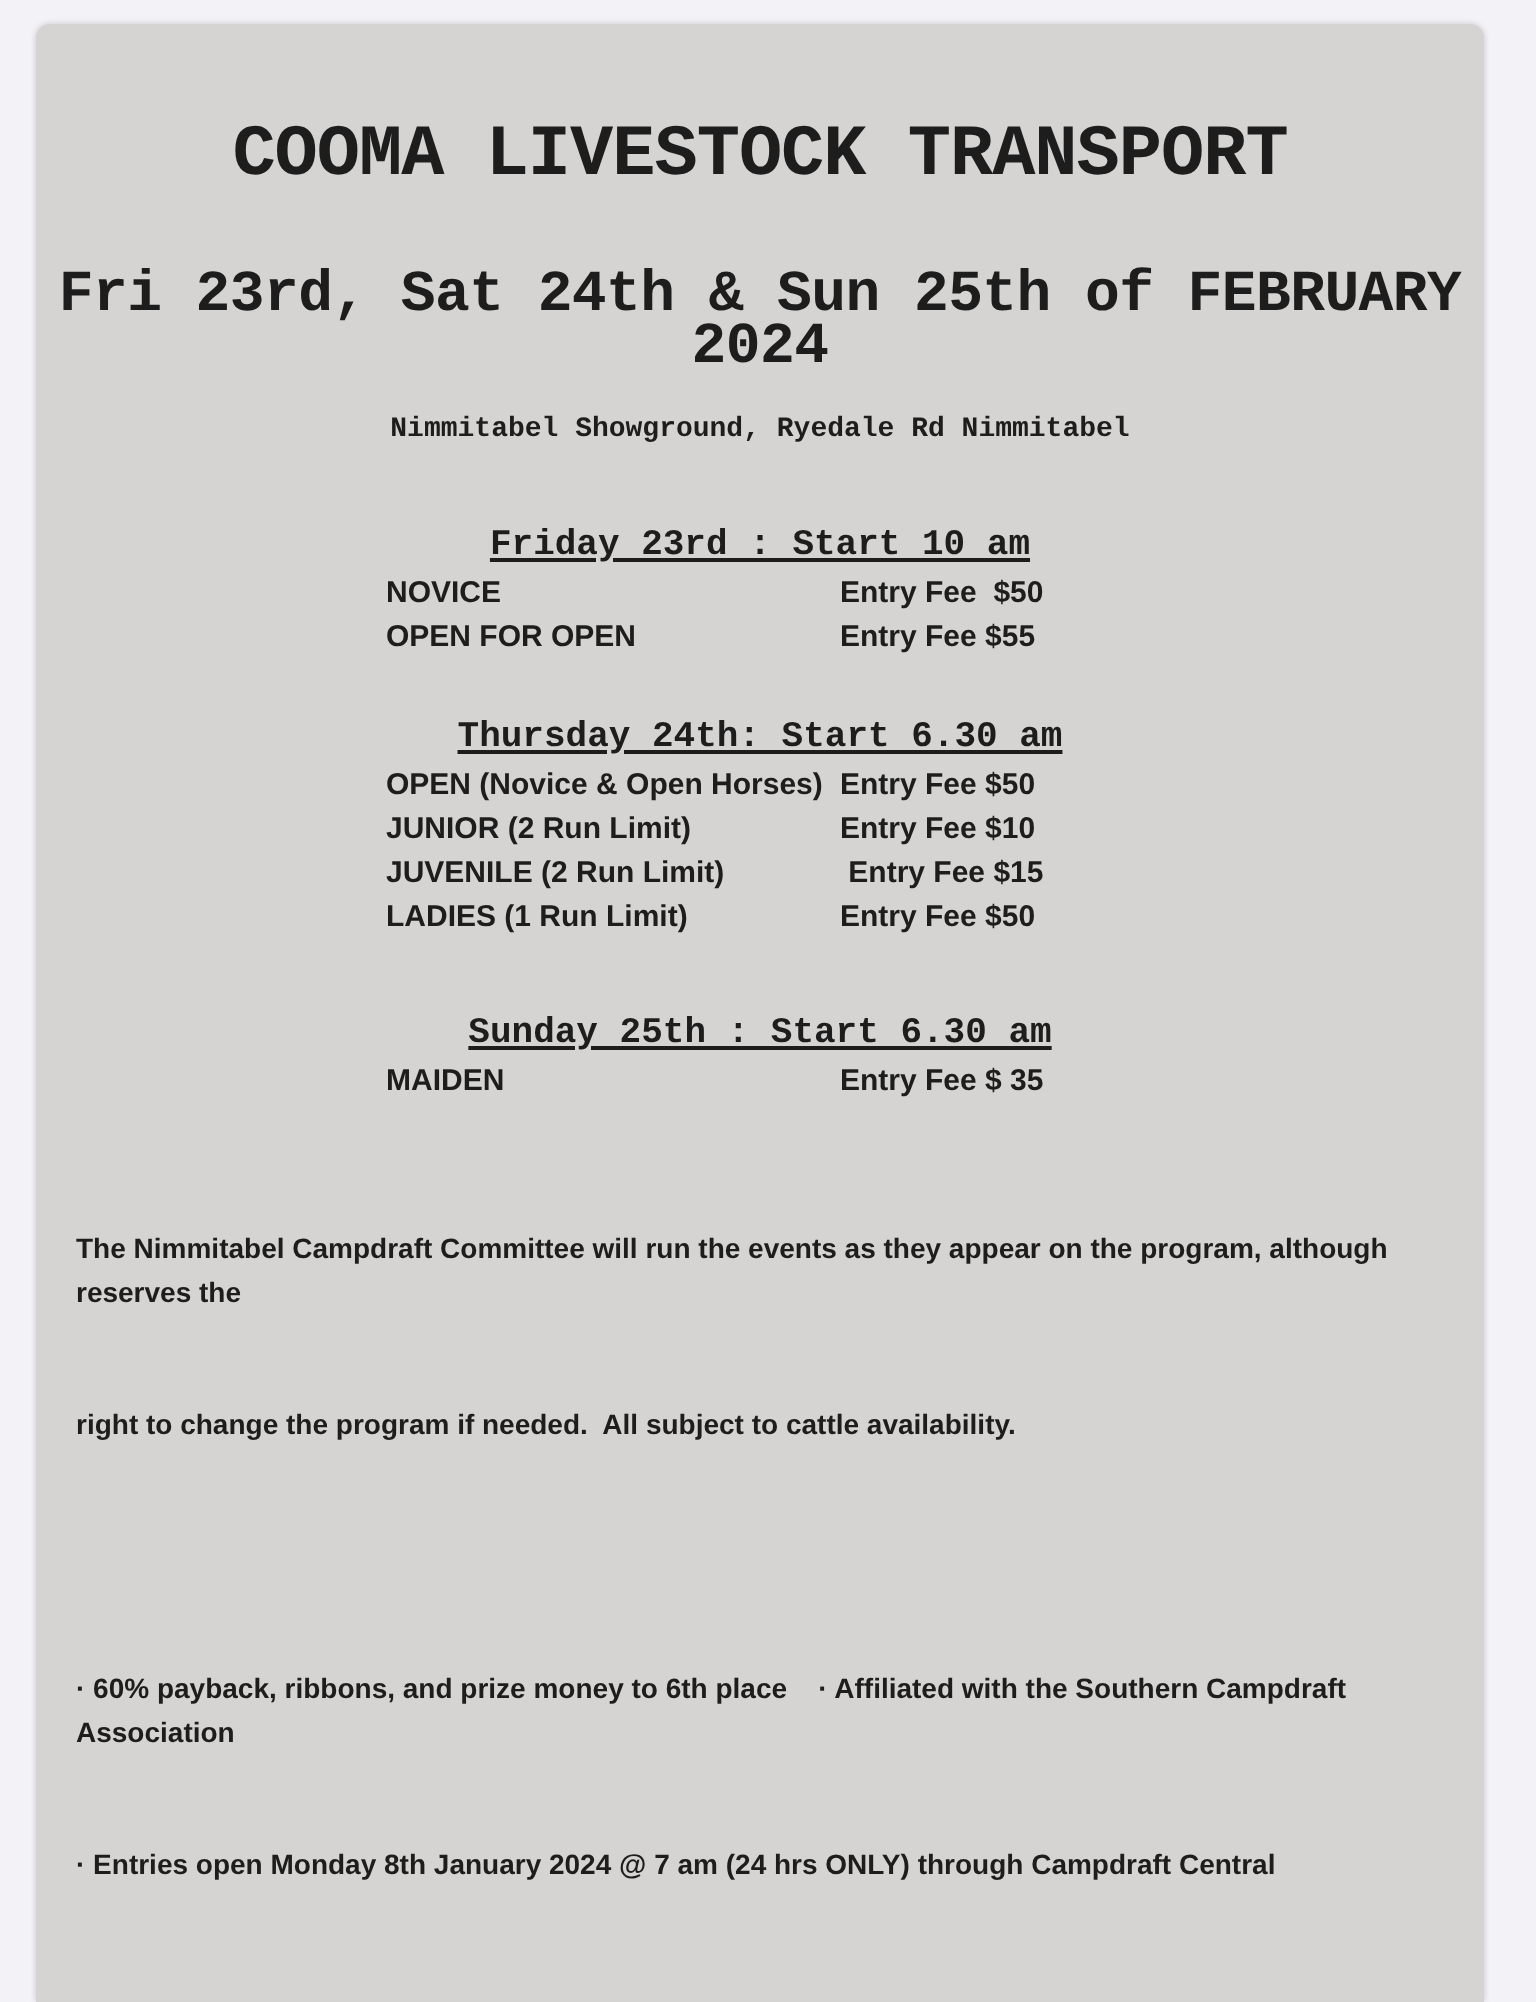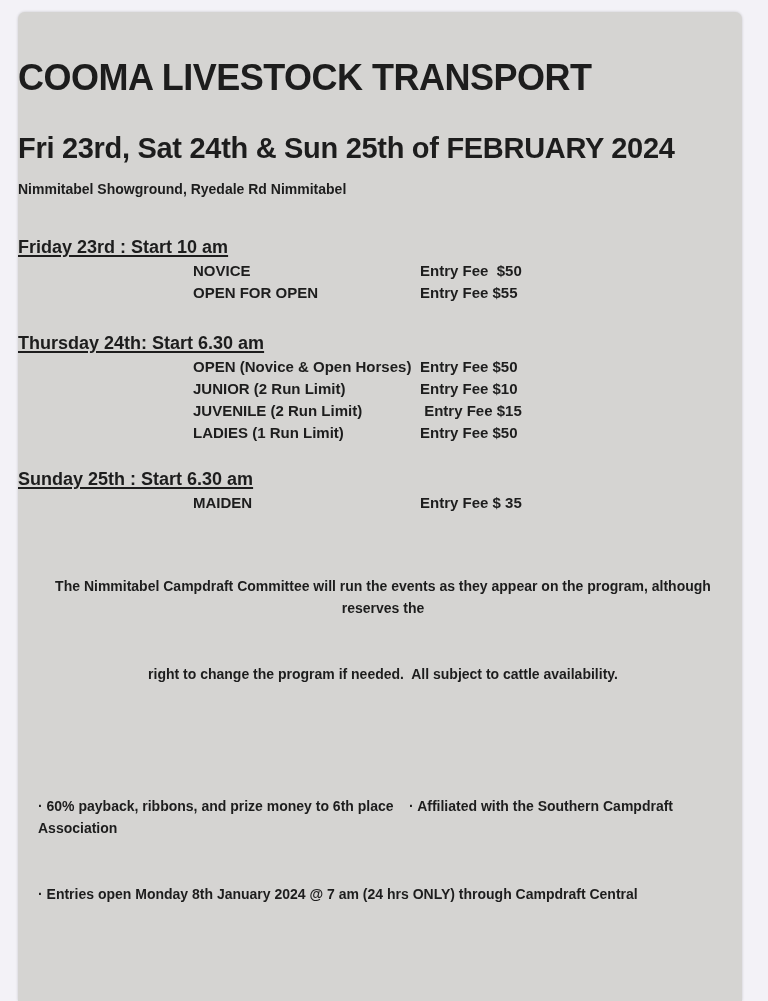--- a/index.html
+++ b/index.html
@@ -12,34 +12,34 @@
   }
   .page{
     position:absolute;left:18px;top:12px;
     width:724px;height:989px;
     background:#d5d4d2;
     border-radius:7px 7px 0 0;
     box-shadow:0 0 3px rgba(0,0,0,.18);
     color:#1d1d1d;
   }
   .page *{font-weight:700;}
-  .center{text-align:left;}
+  .center{text-align:center;font-family:Liberation Mono, monospace;}
   .pre{white-space:pre-wrap;}
   .title-block{margin-top:39px;font-size:36px;line-height:54px;letter-spacing:-.5px;}
   .date-line{margin-top:30px;font-size:29px;line-height:26px;letter-spacing:-.3px;}
   .venue-line{margin-top:20px;font-size:14px;line-height:16px;}
   .sched-heading{font-size:18px;line-height:20px;text-decoration:underline;text-decoration-thickness:2px;text-underline-offset:2px;}
   .mt-friday{margin-top:40px;}
   .mt-saturday{margin-top:29px;}
-  .mt-sunday{margin-top:25px;}
+  .mt-sunday{margin-top:37px;}
   .sched-rows{margin-top:3px;}
   .sched-row{position:relative;font-size:15px;line-height:22px;height:22px;}
   .ev-name{position:absolute;left:175px;top:0;white-space:pre;text-align:right;}
   .ev-fee{position:absolute;left:402px;top:0;white-space:pre;}
-  .committee{margin-top:17px;padding-left:20px;padding-right:14px;font-size:14px;line-height:22px;text-align:center;}
+  .committee{margin-top:17px;padding-left:20px;padding-right:14px;font-size:14px;line-height:22px;}
   .info-list{margin-top:22px;padding-left:20px;padding-right:10px;font-size:14px;line-height:22px;}
 </style>
 </head>
 <body>
 
 <div class="page">
 
   <div class="title-block center">
     <div>COOMA LIVESTOCK TRANSPORT</div>
   </div>

